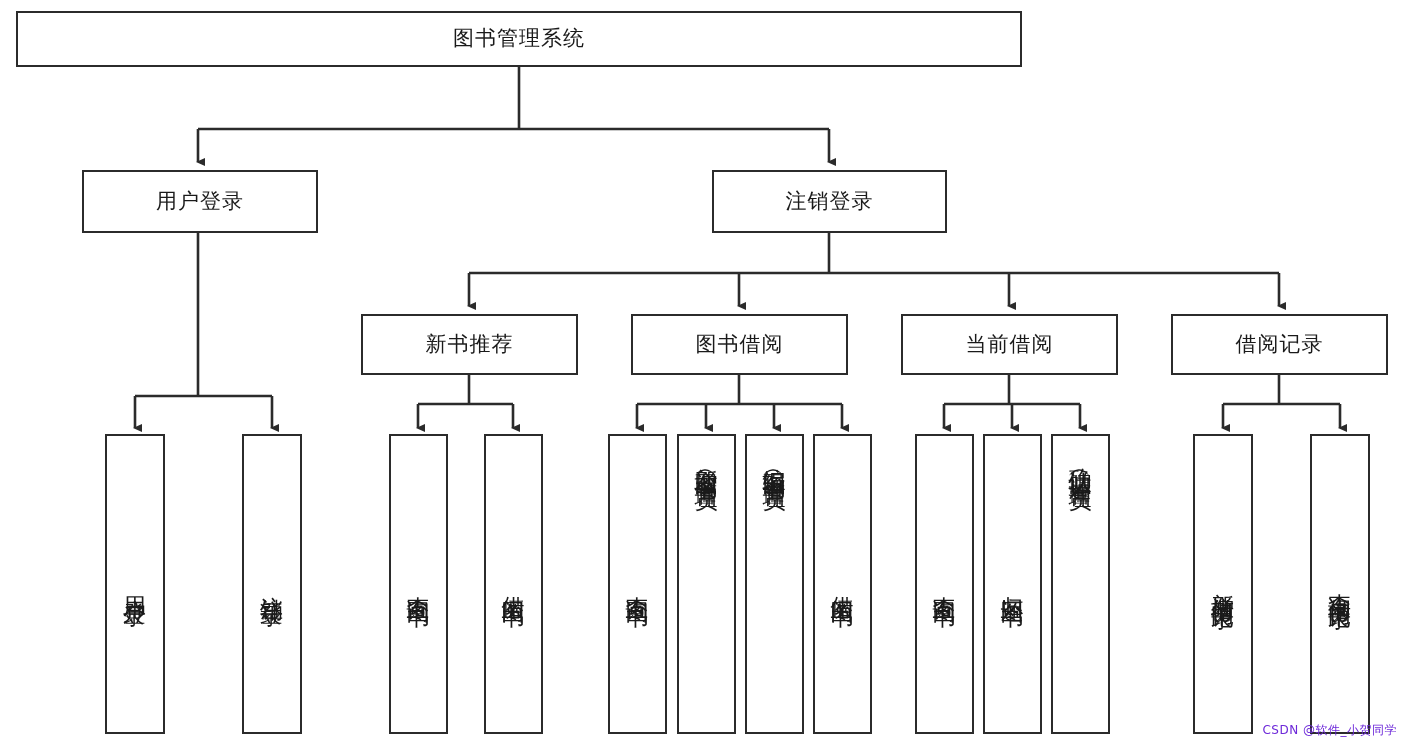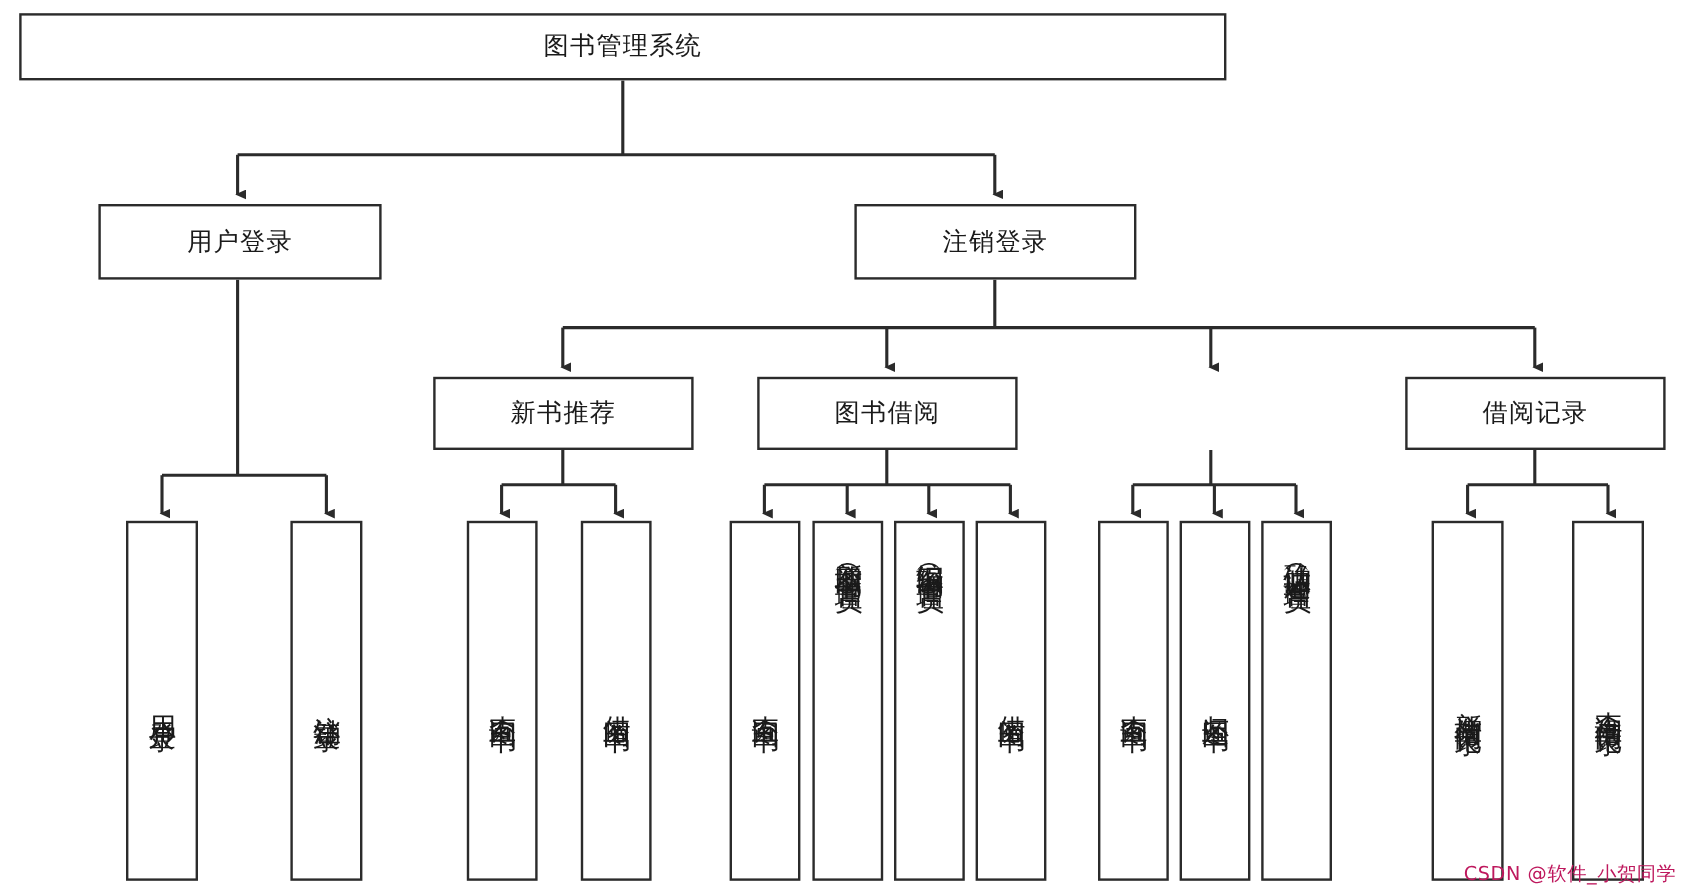--- a/index.html
+++ b/index.html
@@ -41,22 +41,22 @@
   .node.v.mid{justify-content:center;}
   .node.v .lbl{
     writing-mode:vertical-rl;
     text-orientation:upright;
     white-space:nowrap;
   }
   #watermark{
     position:absolute;
     right:8px;
     bottom:8px;
-    font-size:16px;
-    color:#be185d;
+    font-size:12px;
+    color:#6d28d9;
     z-index:5;
     letter-spacing:.5px;
     white-space:nowrap;
     font-family:"DejaVu Sans","Liberation Sans",sans-serif;
   }
   svg#wires{position:absolute;left:0;top:0;width:1405px;height:747px;z-index:1;}
 </style>
 </head>
 <body>
 
@@ -122,20 +122,23 @@
   <div class="node h" style="left:712px;top:170px;width:235px;height:63px;">
     <span class="lbl">注销登录</span>
   </div>
 
   <div class="node h" style="left:631px;top:314px;width:217px;height:61px;">
     <span class="lbl">图书借阅</span>
   </div>
   <div class="node h" style="left:361px;top:314px;width:217px;height:61px;">
     <span class="lbl">新书推荐</span>
   </div>
+  <div class="node h" style="left:901px;top:314px;width:217px;height:61px;">
+    <span class="lbl">当前借阅</span>
+  </div>
   <div class="node h" style="left:1171px;top:314px;width:217px;height:61px;">
     <span class="lbl">借阅记录</span>
   </div>
 
   <div class="node v mid" style="left:105px;top:434px;width:60px;height:300px;">
     <span class="lbl">用户登录</span>
   </div>
   <div class="node v mid" style="left:242px;top:434px;width:60px;height:300px;">
     <span class="lbl">注销登录</span>
   </div>

